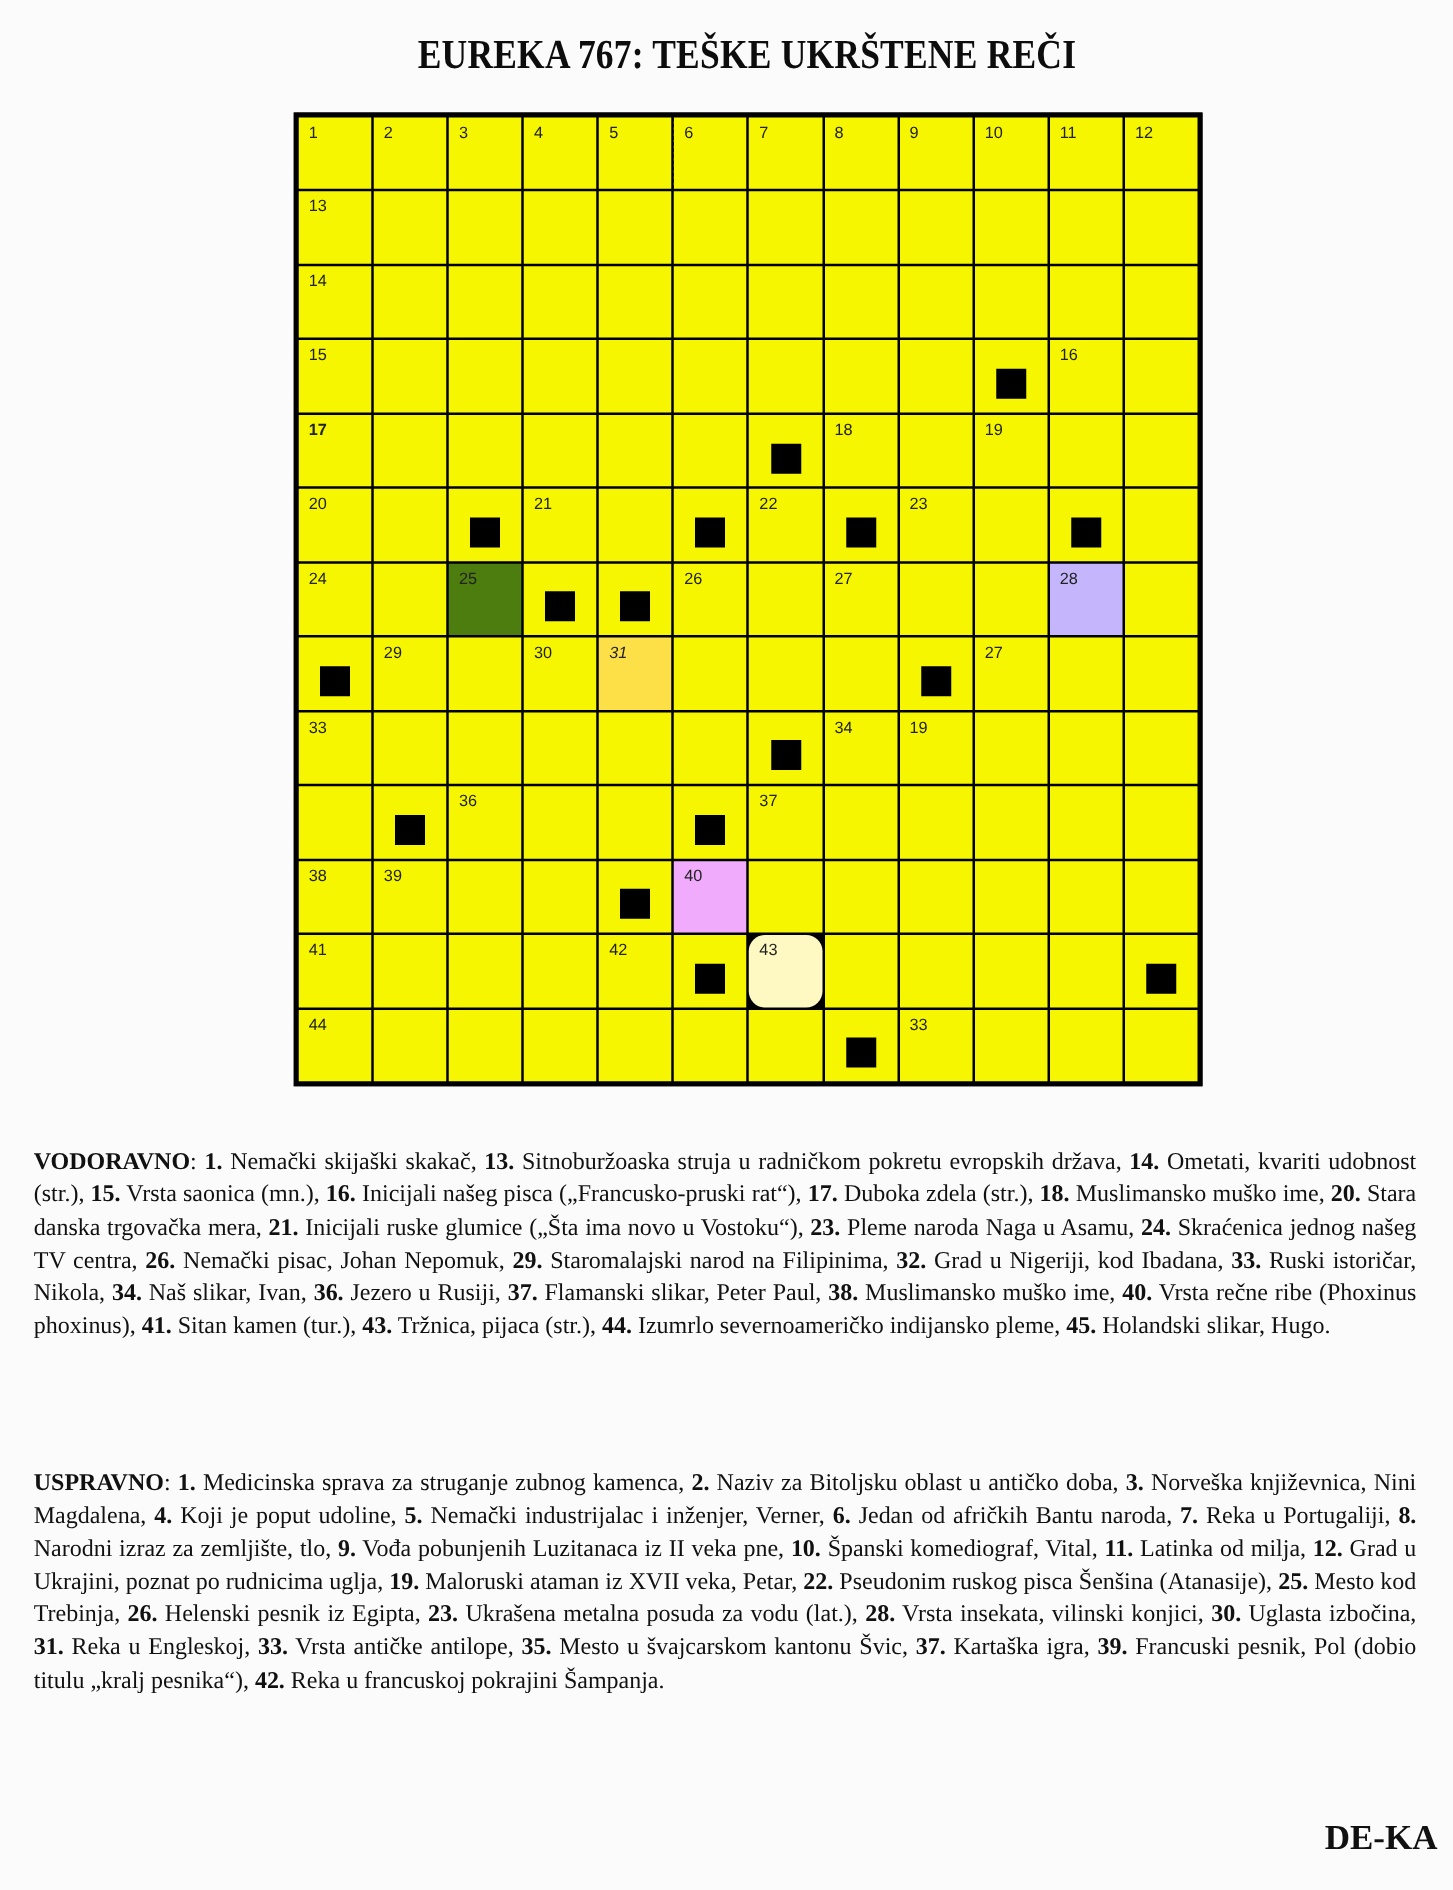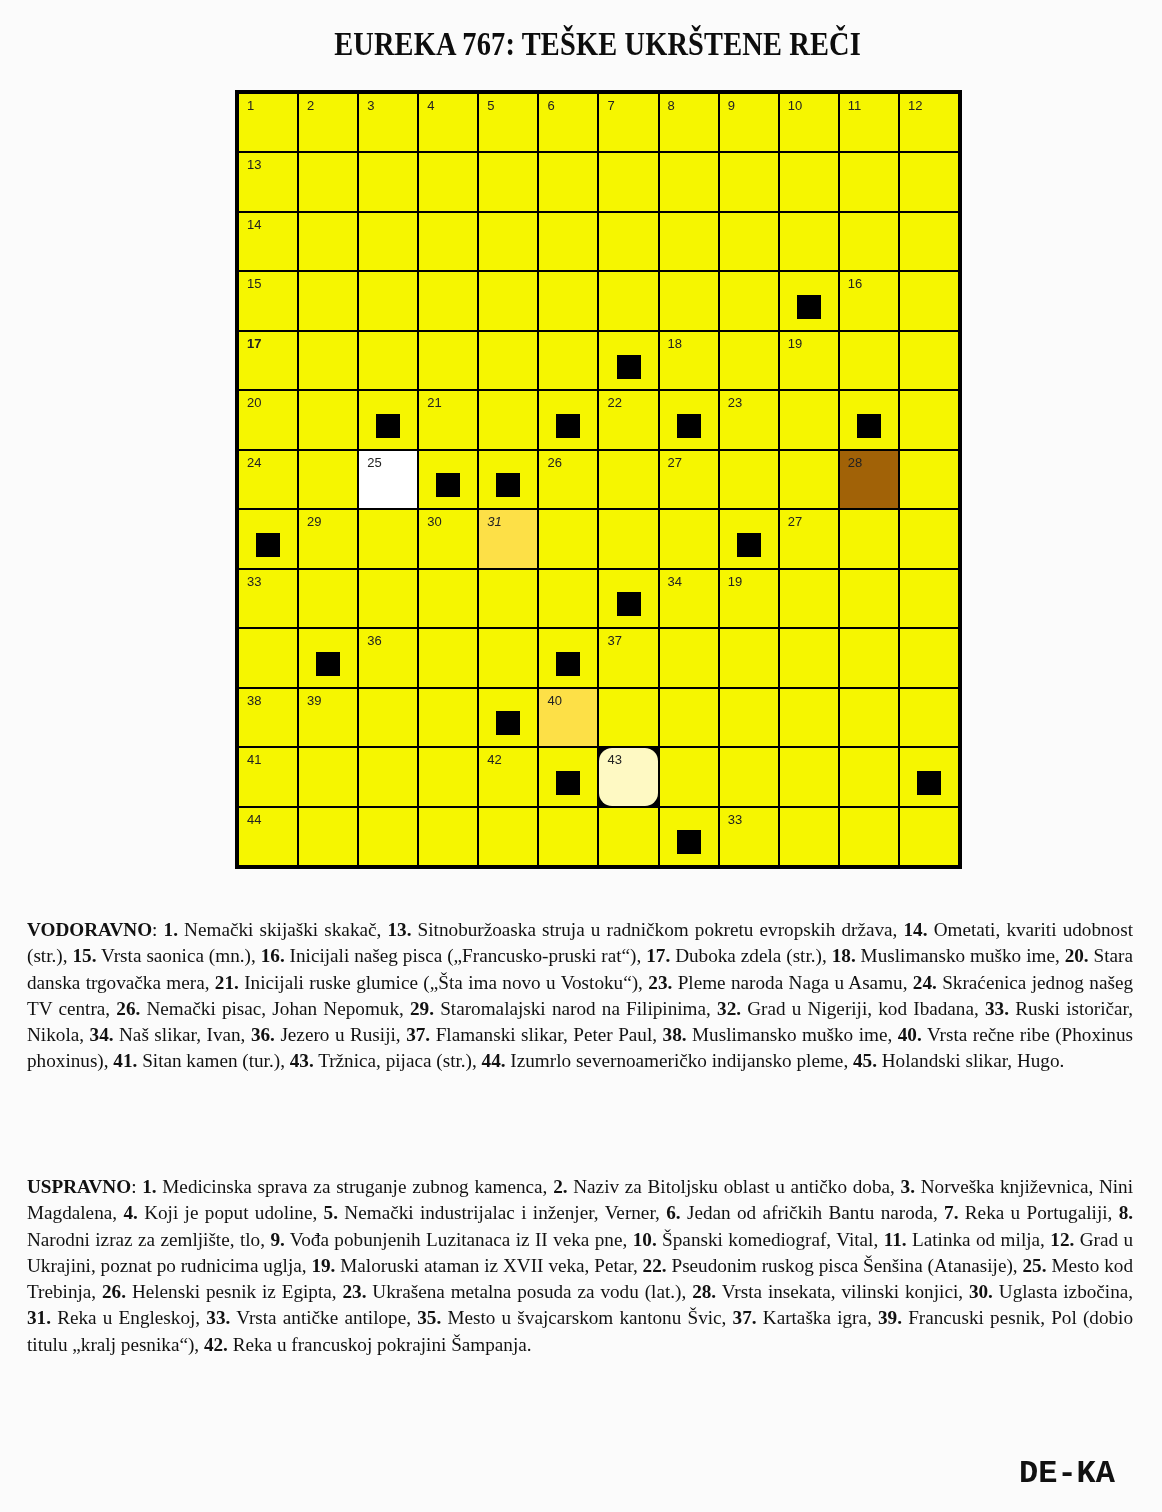--- a/index.html
+++ b/index.html
@@ -81,25 +81,25 @@
     font-size: 19.2px;
     line-height: 26.3px;
     text-align: justify;
     font-family: "Liberation Serif", "DejaVu Serif", serif;
   }
   .clues.h { top: 917px; }
   .clues.v { top: 1174px; }
   .clues b { font-weight: bold; }
   .signature {
     position: absolute;
-    right: 47px;
+    right: 12px;
     top: 1455px;
     font-weight: bold;
-    font-size: 32px;
-    font-family: Liberation Mono, monospace;
+    font-size: 28px;
+    font-family: Liberation Serif, serif;
   }
 </style>
 </head>
 <body>
 
 <div class="title">EUREKA 767: TEŠKE UKRŠTENE REČI</div>
 
 <div class="grid" id="grid">
     <div class="cell" style="background: rgb(246, 246, 0);">
       <span class="num">1</span>
@@ -228,39 +228,39 @@
     </div>
     <div class="cell" style="background: rgb(246, 246, 0);"></div>
     <div class="cell" style="background: rgb(246, 246, 0);">
       <span class="blk" style="background: rgb(0, 0, 0);"></span>
     </div>
     <div class="cell" style="background: rgb(246, 246, 0);"></div>
     <div class="cell" style="background: rgb(246, 246, 0);">
       <span class="num">24</span>
     </div>
     <div class="cell" style="background: rgb(246, 246, 0);"></div>
-    <div class="cell" style="background: #ffffff;">
+    <div class="cell" style="background: #4d7c0f;">
       <span class="num">25</span>
     </div>
     <div class="cell" style="background: rgb(246, 246, 0);">
       <span class="blk" style="background: rgb(0, 0, 0);"></span>
     </div>
     <div class="cell" style="background: rgb(246, 246, 0);">
       <span class="blk" style="background: rgb(0, 0, 0);"></span>
     </div>
     <div class="cell" style="background: rgb(246, 246, 0);">
       <span class="num">26</span>
     </div>
     <div class="cell" style="background: rgb(246, 246, 0);"></div>
     <div class="cell" style="background: rgb(246, 246, 0);">
       <span class="num">27</span>
     </div>
     <div class="cell" style="background: rgb(246, 246, 0);"></div>
     <div class="cell" style="background: rgb(246, 246, 0);"></div>
-    <div class="cell" style="background: #a16207;">
+    <div class="cell" style="background: #c4b5fd;">
       <span class="num">28</span>
     </div>
     <div class="cell" style="background: rgb(246, 246, 0);"></div>
     <div class="cell" style="background: rgb(246, 246, 0);">
       <span class="blk" style="background: rgb(0, 0, 0);"></span>
     </div>
     <div class="cell" style="background: rgb(246, 246, 0);">
       <span class="num">29</span>
     </div>
     <div class="cell" style="background: rgb(246, 246, 0);"></div>
@@ -325,21 +325,21 @@
       <span class="num">38</span>
     </div>
     <div class="cell" style="background: rgb(246, 246, 0);">
       <span class="num">39</span>
     </div>
     <div class="cell" style="background: rgb(246, 246, 0);"></div>
     <div class="cell" style="background: rgb(246, 246, 0);"></div>
     <div class="cell" style="background: rgb(246, 246, 0);">
       <span class="blk" style="background: rgb(0, 0, 0);"></span>
     </div>
-    <div class="cell" style="background: #fde047; padding-left: 20px;">
+    <div class="cell" style="background: #f0abfc; padding-left: 20px;">
       <span class="num">40</span>
     </div>
     <div class="cell" style="background: rgb(246, 246, 0);"></div>
     <div class="cell" style="background: rgb(246, 246, 0);"></div>
     <div class="cell" style="background: rgb(246, 246, 0);"></div>
     <div class="cell" style="background: rgb(246, 246, 0);"></div>
     <div class="cell" style="background: rgb(246, 246, 0);"></div>
     <div class="cell" style="background: rgb(246, 246, 0);"></div>
     <div class="cell" style="background: rgb(246, 246, 0);">
       <span class="num">41</span>

